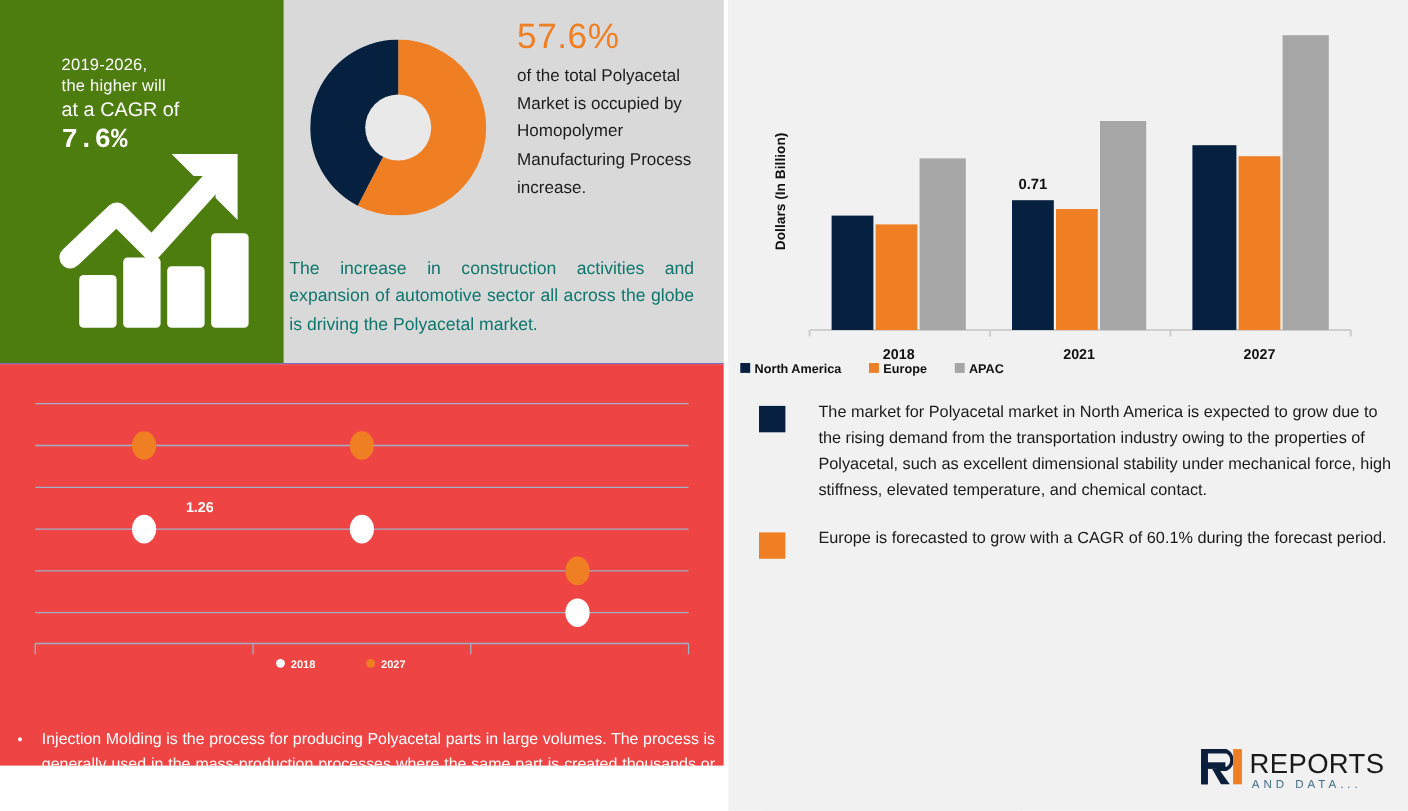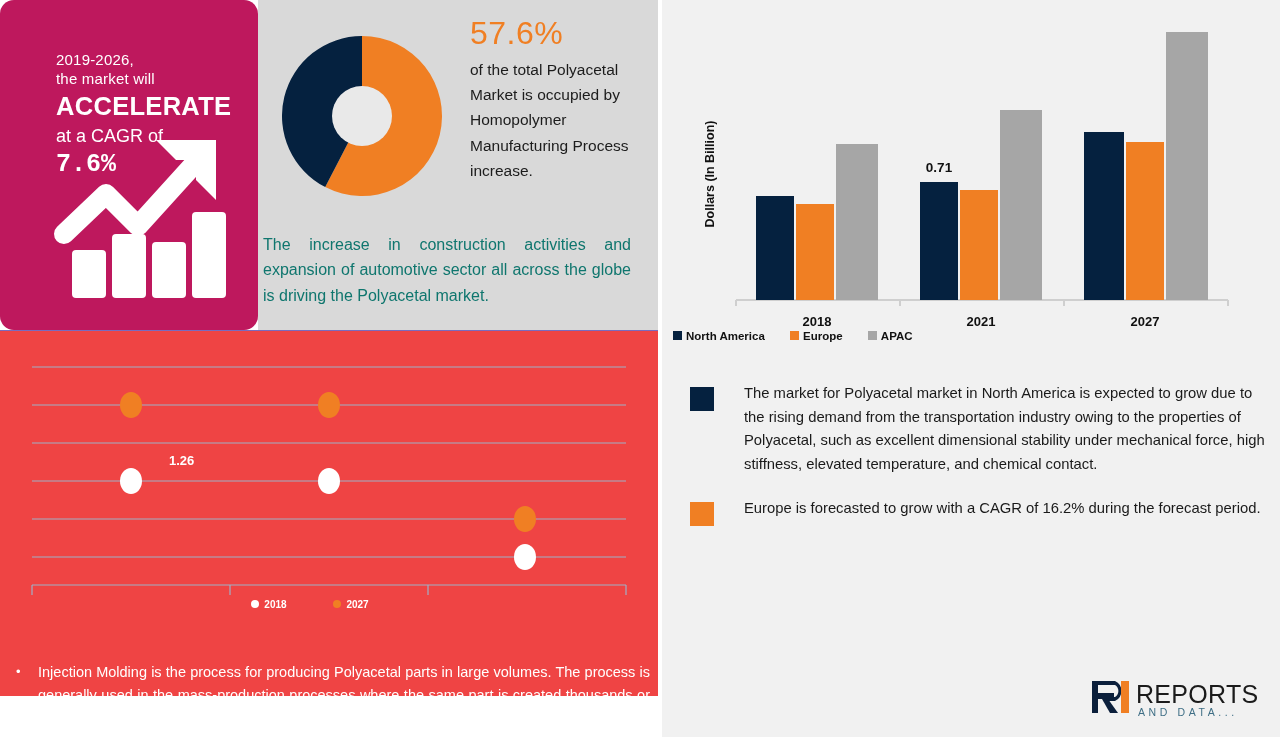--- a/index.html
+++ b/index.html
@@ -15,22 +15,21 @@
     position: relative;
     width: 1280px; height: 737px;
     background: #ffffff;
   }
 
   
   .panel { position: absolute; box-sizing: border-box; }
 
   #panel-accelerate {
     left: 0; top: 0; width: 258px; height: 330px;
-    background: #be185d;
-    border-radius: 14px;
+    background: #4d7c0f;
   }
   #panel-donut {
     left: 258px; top: 0; width: 444px; height: 330px;
     background: #D9D9D9;
   }
   #panel-process {
     left: 0; top: 331px; width: 658px; height: 365px;
     background: #ef4444;
   }
   #panel-right {
@@ -126,21 +125,21 @@
     font-size: 11.5px; font-weight: 700; color: #111;
   }
   .bar-legend .item { display: inline-block; margin: 0 11px; }
   .bar-legend .sw {
     display: inline-block; width: 9px; height: 9px; margin-right: 4px;
     vertical-align: middle; position: relative; top: -1px;
   }
 
   
   #region-bullets {
-    position: absolute; left: 16px; top: 382px; width: 592px;
+    position: absolute; left: 16px; top: 364px; width: 592px;
   }
   .rb {
     position: relative; margin-bottom: 20px; padding-left: 66px;
     min-height: 34px;
   }
   .rb .sq {
     position: absolute; left: 12px; top: 5px;
     width: 24px; height: 24px;
   }
   .rb .txt {
@@ -155,22 +154,21 @@
   }
 </style>
 </head>
 <body>
 
 <div id="page">
 
   <div class="panel" id="panel-accelerate">
     <div class="acc-text">
       <div class="acc-l1">2019-2026,</div>
-      <div class="acc-l2">the market will</div>
-      <div class="acc-big">ACCELERATE</div>
+      <div class="acc-l2">the higher will</div>
       <div class="acc-l3">at a CAGR of</div>
       <div class="acc-pct">7.6%</div>
     </div>
 
     <svg id="growth-icon" viewBox="0 0 190 175">
 
       <rect x="28" y="124" width="34" height="48" rx="4" fill="#ffffff"></rect>
       <rect x="68" y="108" width="34" height="64" rx="4" fill="#ffffff"></rect>
       <rect x="108" y="116" width="34" height="56" rx="4" fill="#ffffff"></rect>
       <rect x="148" y="86" width="34" height="86" rx="4" fill="#ffffff"></rect>
@@ -292,21 +290,21 @@
       </span>
     </div>
 
     <div id="region-bullets">
       <div class="rb">
         <span class="sq" style="background:#05213F"></span>
         <span class="txt">The market for Polyacetal market in North America is expected to grow due to the rising demand from the transportation industry owing to the properties of Polyacetal, such as excellent dimensional stability under mechanical force, high stiffness, elevated temperature, and chemical contact.</span>
       </div>
       <div class="rb">
         <span class="sq" style="background:#F07F23"></span>
-        <span class="txt">Europe is forecasted to grow with a CAGR of 16.2% during the forecast period.</span>
+        <span class="txt">Europe is forecasted to grow with a CAGR of 60.1% during the forecast period.</span>
       </div>
     </div>
 
     <svg id="logo" viewBox="0 0 178 48">
 
       <g>
         <path d="M4 8 H27 A11 11 0 0 1 27 28 H18 V24 H27 A7 7 0 0 0 27 12 H10 V40 H4 Z" fill="#0B1F3B"></path>
         <rect x="4" y="8" width="6" height="32" fill="#0B1F3B"></rect>
         <rect x="4" y="20" width="22" height="6" fill="#0B1F3B"></rect>
         <path d="M20 26 L30 40 H22 L14 26 Z" fill="#0B1F3B"></path>

